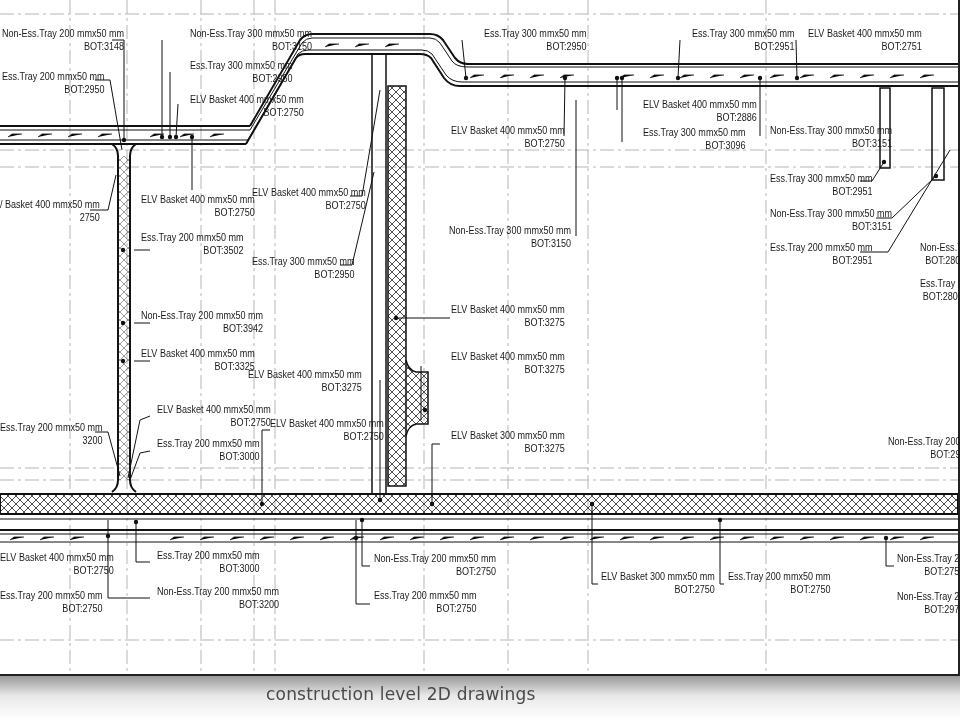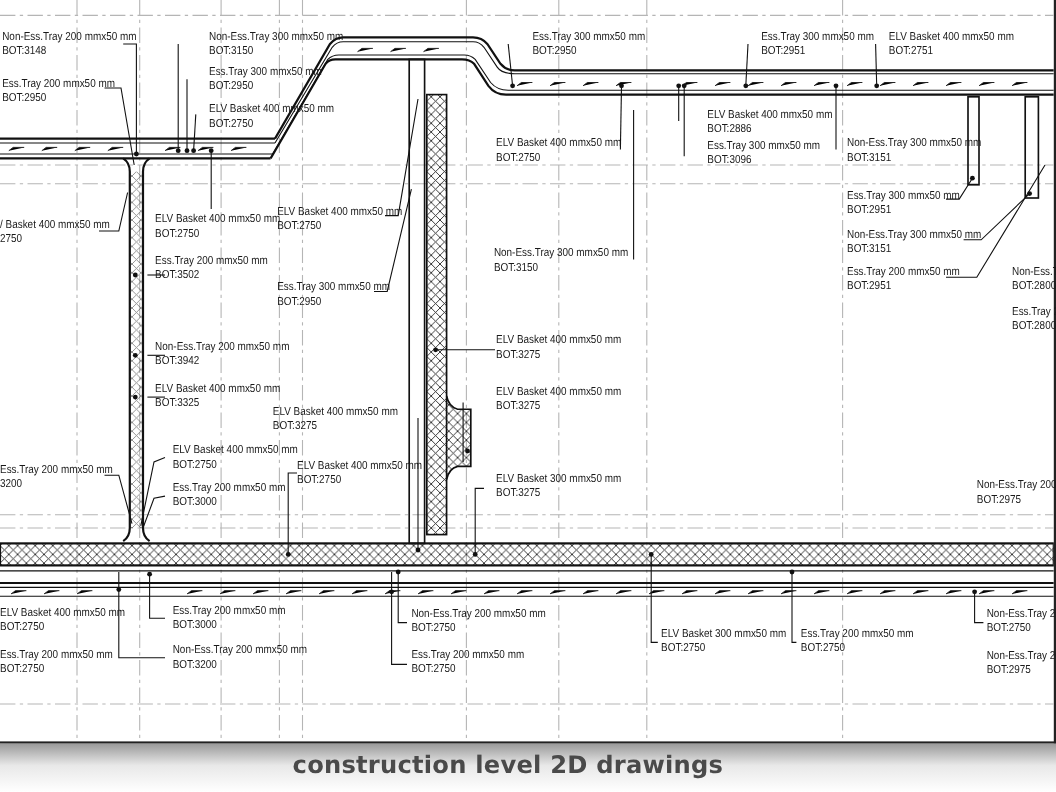--- a/index.html
+++ b/index.html
@@ -1,19 +1,19 @@
 <!DOCTYPE html>
 <html><head>
 <meta charset="utf-8">
 <style>
   html, body { margin:0; padding:0; background:#ffffff; }
   body { width:960px; height:720px; position:relative; overflow:hidden; font-family:"Liberation Sans", sans-serif; }
-  #sheet { position:absolute; left:0; top:0; width:958px; height:674px; background:#fff; border-right:2px solid #222; border-bottom:2px solid #222; box-shadow:0 6px 14px rgba(0,0,0,0.55); }
+  #sheet { position:absolute; left:0; top:0; width:958px; height:674px; background:#fff; border-right:2px solid #222; border-bottom:2px solid #222; box-shadow:0 6px 14px rgba(0,0,0,0.55);text-align:right; }
   #shadow-band { position:absolute; left:0; top:676px; width:960px; height:44px; background:linear-gradient(#9a9a9a 0%, #e8e8e8 45%, #ffffff 100%); }
-  #caption { position:absolute; left:266px; top:684px; font-family:"DejaVu Sans", sans-serif; font-weight:bold; font-size:22px; color:#4a4a4a; letter-spacing:0.2px; }
+  #caption { position:absolute; left:266px; top:684px; font-family:"DejaVu Sans", sans-serif; font-weight:normal; font-size:17px; color:#4a4a4a; letter-spacing:0.2px; }
   svg { position:absolute; left:0; top:0; }
   .lbl { position:absolute; font-size:10.5px; line-height:12.5px; color:#1a1a1a; white-space:nowrap; transform:scaleX(0.86); transform-origin:left top; font-family:"Liberation Sans", sans-serif; }
   .lbl span { display:block; }
 </style>
 </head>
 <body>
 
 <div id="sheet">
   <svg width="958" height="674" viewBox="0 0 958 674">
     <defs>

